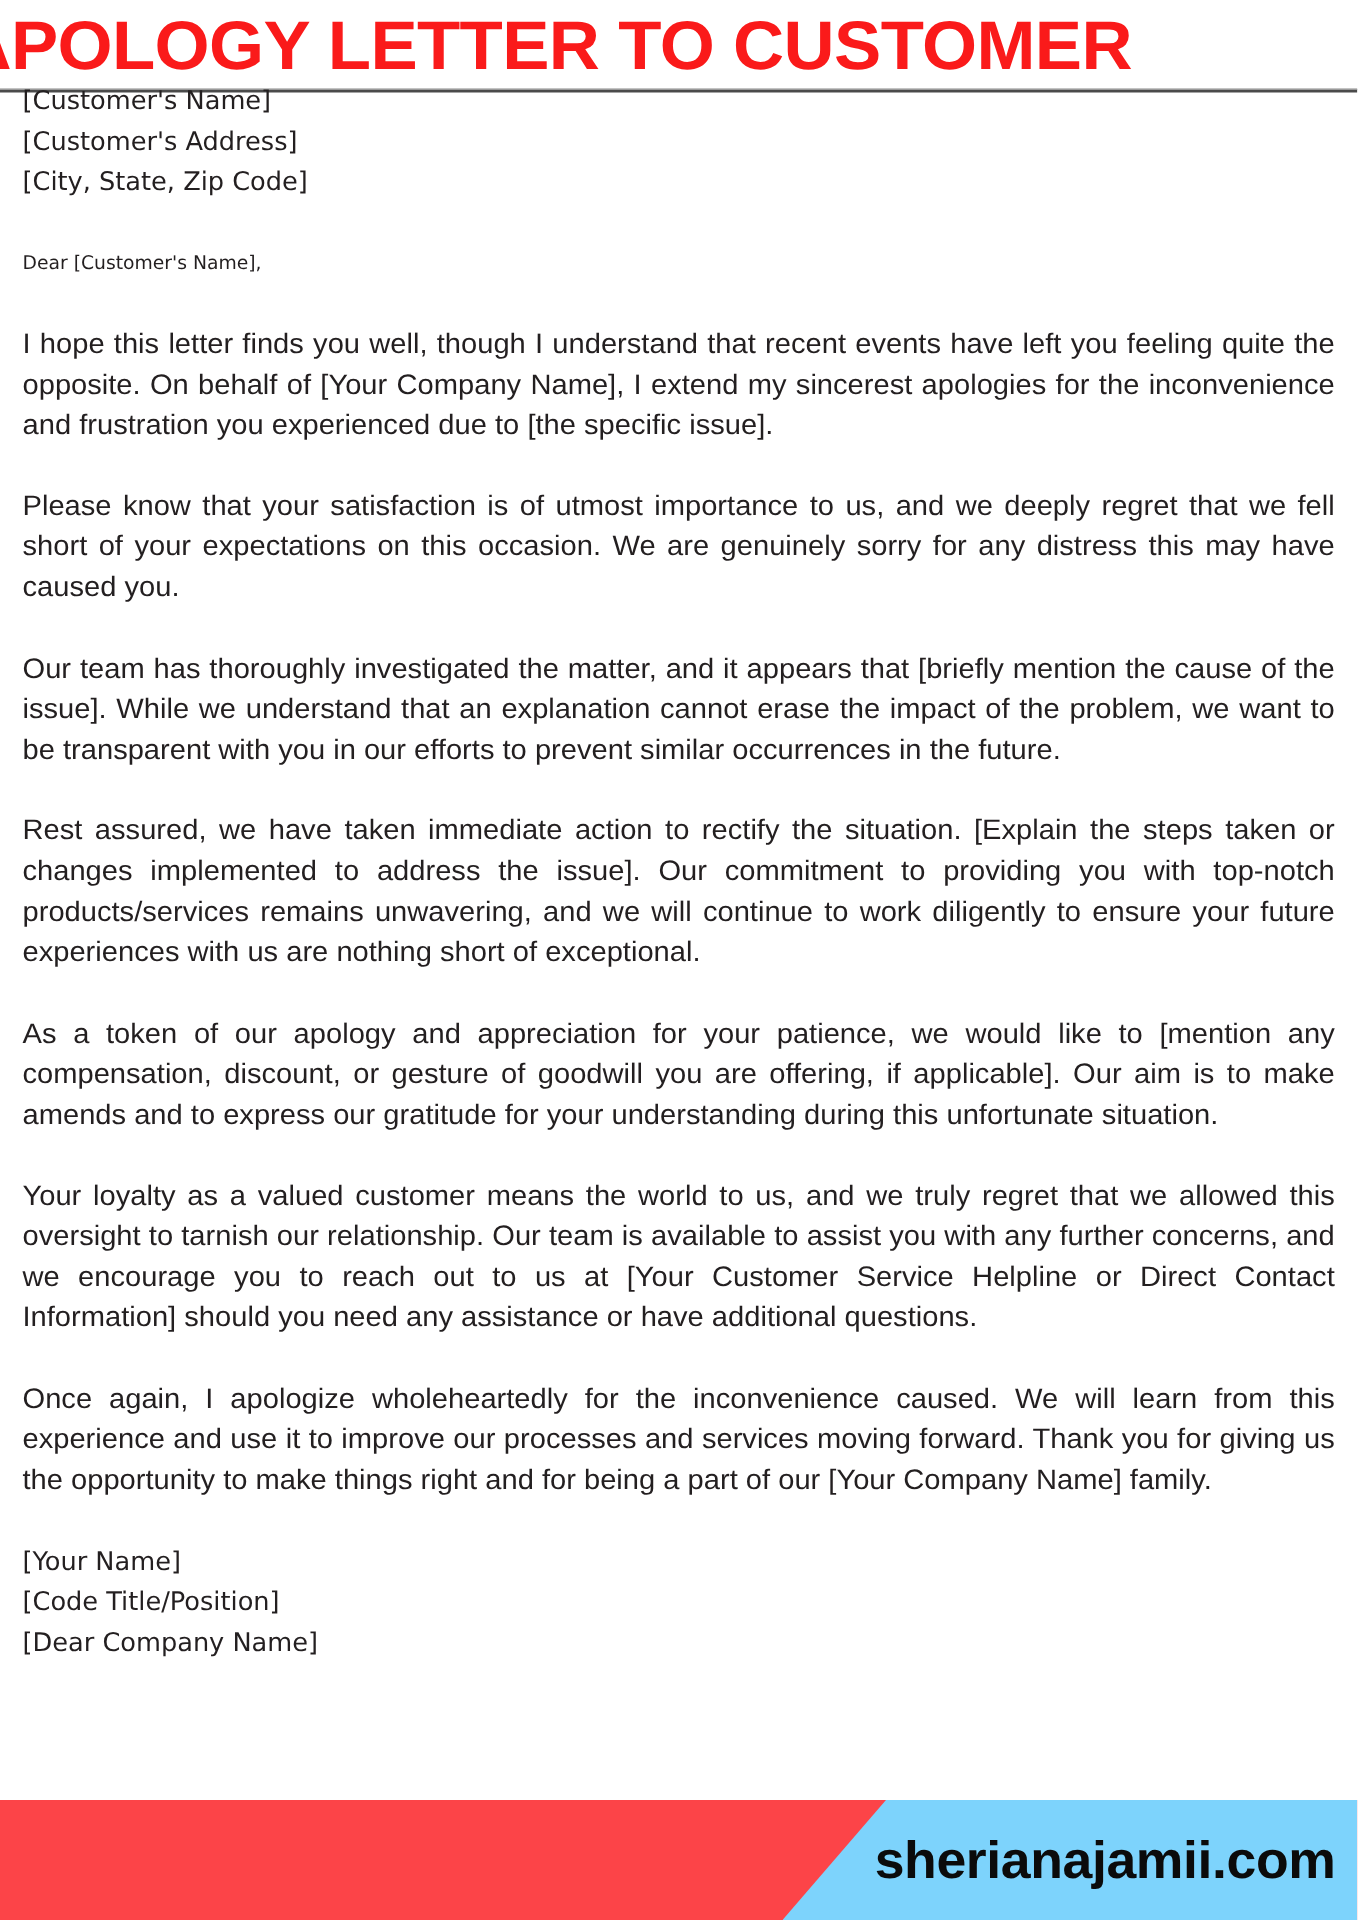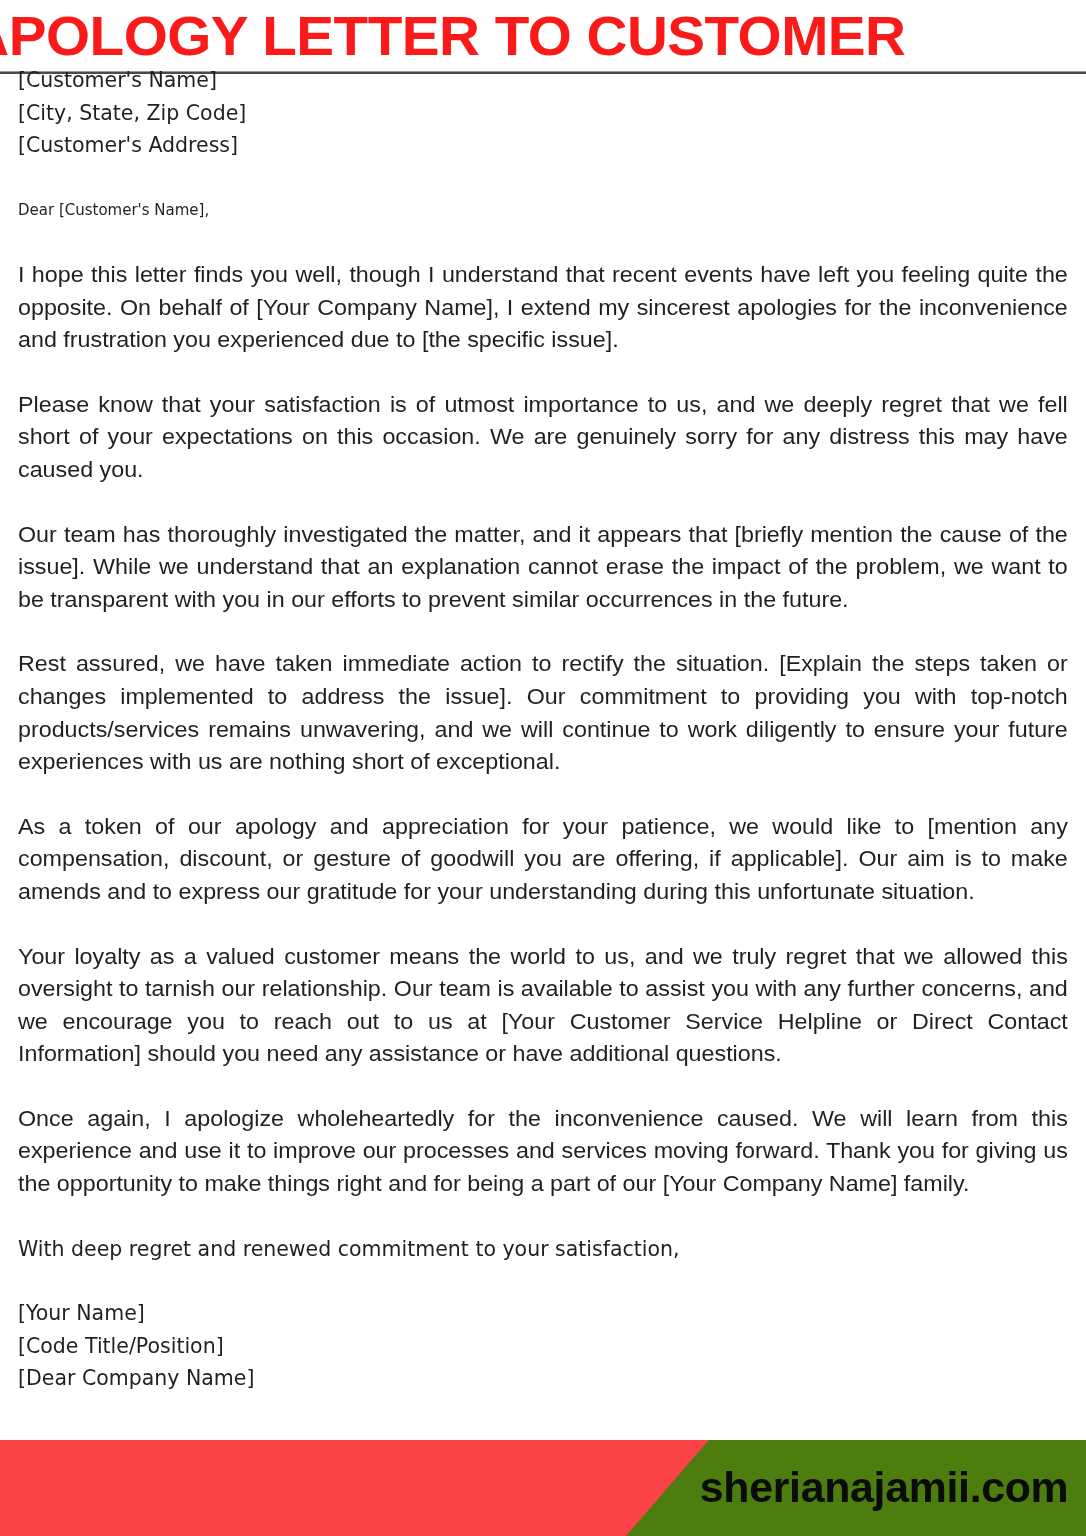--- a/index.html
+++ b/index.html
@@ -114,21 +114,21 @@
     height: 96px;
     background: #FC4448;
     overflow: hidden;
   }
   .footer-panel {
     position: absolute;
     top: 0;
     right: 0;
     width: 460px;
     height: 96px;
-    background: #4d7c0f;
+    background: #7dd3fc;
     clip-path: polygon(18% 0%, 100% 0%, 100% 100%, 0% 100%);
     text-align: center;
   }
   .footer-brand {
     position: absolute;
     right: 18px;
     top: 50%;
     transform: translateY(-50%) scaleX(1.02);
     transform-origin: right center;
     color: #0b0b0b;
@@ -147,35 +147,34 @@
 
   <div class="title-bar">
     <h1 class="doc-title">APOLOGY LETTER TO CUSTOMER</h1>
   </div>
   <div class="title-rule"></div>
 
   <div class="letter">
 
     <div class="addr-block">
       <div class="addr-line">[Customer's Name]</div>
+      <div class="addr-line">[Customer's Address]</div>
       <div class="addr-line">[City, State, Zip Code]</div>
-      <div class="addr-line">[Customer's Address]</div>
     </div>
 
     <div class="salutation">Dear [Customer's Name],</div>
 
     <p class="para">I hope this letter finds you well, though I understand that recent events have left you feeling quite the opposite. On behalf of [Your Company Name], I extend my sincerest apologies for the inconvenience and frustration you experienced due to [the specific issue].</p>
     <p class="para">Please know that your satisfaction is of utmost importance to us, and we deeply regret that we fell short of your expectations on this occasion. We are genuinely sorry for any distress this may have caused you.</p>
     <p class="para">Our team has thoroughly investigated the matter, and it appears that [briefly mention the cause of the issue]. While we understand that an explanation cannot erase the impact of the problem, we want to be transparent with you in our efforts to prevent similar occurrences in the future.</p>
     <p class="para">Rest assured, we have taken immediate action to rectify the situation. [Explain the steps taken or changes implemented to address the issue]. Our commitment to providing you with top-notch products/services remains unwavering, and we will continue to work diligently to ensure your future experiences with us are nothing short of exceptional.</p>
     <p class="para">As a token of our apology and appreciation for your patience, we would like to [mention any compensation, discount, or gesture of goodwill you are offering, if applicable]. Our aim is to make amends and to express our gratitude for your understanding during this unfortunate situation.</p>
     <p class="para">Your loyalty as a valued customer means the world to us, and we truly regret that we allowed this oversight to tarnish our relationship. Our team is available to assist you with any further concerns, and we encourage you to reach out to us at [Your Customer Service Helpline or Direct Contact Information] should you need any assistance or have additional questions.</p>
     <p class="para">Once again, I apologize wholeheartedly for the inconvenience caused. We will learn from this experience and use it to improve our processes and services moving forward. Thank you for giving us the opportunity to make things right and for being a part of our [Your Company Name] family.</p>
 
-    <div class="closing">With deep regret and renewed commitment to your satisfaction,</div>
 
     <div class="sig-block">
       <div class="sig-line">[Your Name]</div>
       <div class="sig-line">[Code Title/Position]</div>
       <div class="sig-line">[Dear Company Name]</div>
     </div>
 
   </div>
 
   <div class="footer">

